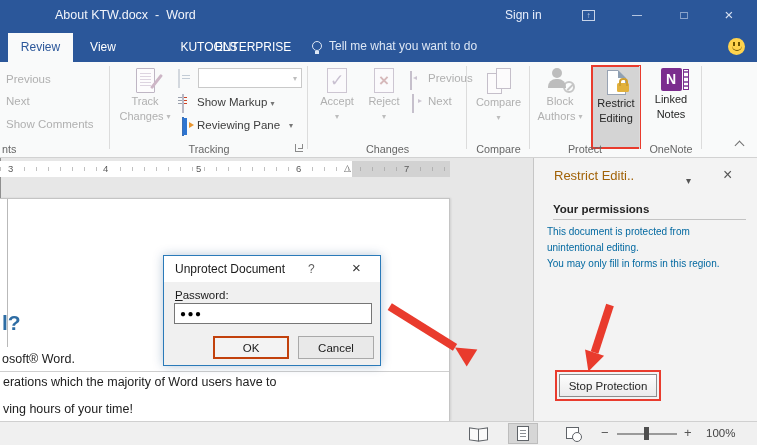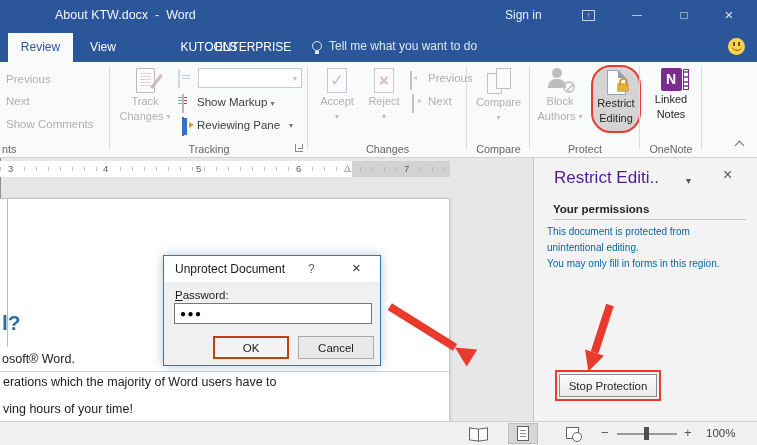--- a/index.html
+++ b/index.html
@@ -101,21 +101,21 @@
   .ruler .num.ingray { background:#d2d2d2; }
   .ruler .indent { position:absolute; left:344px; top:2px; font-size:9px; color:#6f6f6f; z-index:3; }
   .page { left:0; top:198px; width:450px; height:223px; background:#ffffff; border-top:1px solid #c4c4c4; border-right:1px solid #c4c4c4; box-shadow:1px 0 2px rgba(0,0,0,.10); }
   .doc-vline { position:absolute; left:7px; top:0; width:1px; height:148px; background:#b9b9b9; }
   .doc-hline { position:absolute; left:0; top:172px; width:449px; height:1px; background:#cfcfcf; }
   .doc-heading { position:absolute; left:2px; top:112px; font-size:21px; font-weight:bold; color:#2e6da4; }
   .doc-line { position:absolute; font-size:12.5px; color:#212121; white-space:nowrap; }
 
   
   .pane { left:533px; top:158px; width:224px; height:263px; background:#f3f3f3; border-left:1px solid #c6c6c6; }
-  .pane-title { position:absolute; left:20px; top:10px; font-size:17px; color:#4c1d95; }
+  .pane-title { position:absolute; left:20px; top:10px; font-size:13px; color:#a16207; }
   .pane-dd { position:absolute; left:152px; top:17px; font-size:10px; color:#555; }
   .pane-close { position:absolute; left:189px; top:8px; font-size:16px; color:#555; }
   .pane-h { position:absolute; left:19px; top:45px; font-size:11.5px; font-weight:bold; color:#252525; }
   .pane-divider { position:absolute; left:19px; top:61px; width:193px; height:1px; background:#c3c3c3; }
   .pane-p { position:absolute; left:13px; width:186px; font-size:10px; line-height:15.5px; color:#0369a1; }
   .stopwrap { position:absolute; left:21px; top:212px; width:106px; height:31px; border:2px solid #e93b2d; background:#f3f3f3; }
   .stopbtn { position:absolute; left:2px; top:2px; width:98px; height:23px; background:linear-gradient(#fdfdfd,#ebebeb);
              border:1px solid #8c8c8c; font-size:11.5px; color:#262626; display:flex; align-items:center; justify-content:center; }
 
   
@@ -249,21 +249,21 @@
       <div class="bigbtn dis" style="left:4px; top:6px; width:52px;">
         <span class="i-block">
             <span class="slash"></span>
           </span>
         <span>Block</span>
         <span class="lbl2">
             <span>Authors</span>
             <span class="dd dis">▾</span>
           </span>
       </div>
-      <div class="a redbox" style="left:61px; top:3px; width:50px; height:68px; background:#d4d4d4;border-radius:20px;">
+      <div class="a redbox" style="left:61px; top:3px; width:50px; height:84px; background:#d4d4d4;">
         <div class="bigbtn" style="left:2px; top:3px; width:42px; color:#262626;">
           <span class="i-restrict">
               <span class="lock"></span>
             </span>
           <span>Restrict</span>
           <span>Editing</span>
         </div>
       </div>
       <span class="grouplabel">Protect</span>
     </div>

